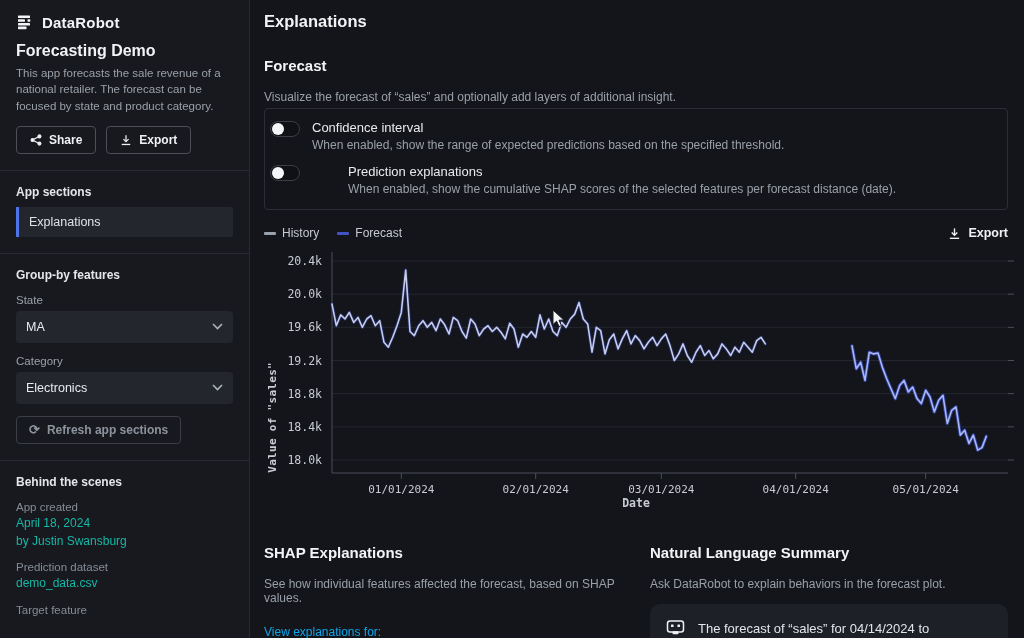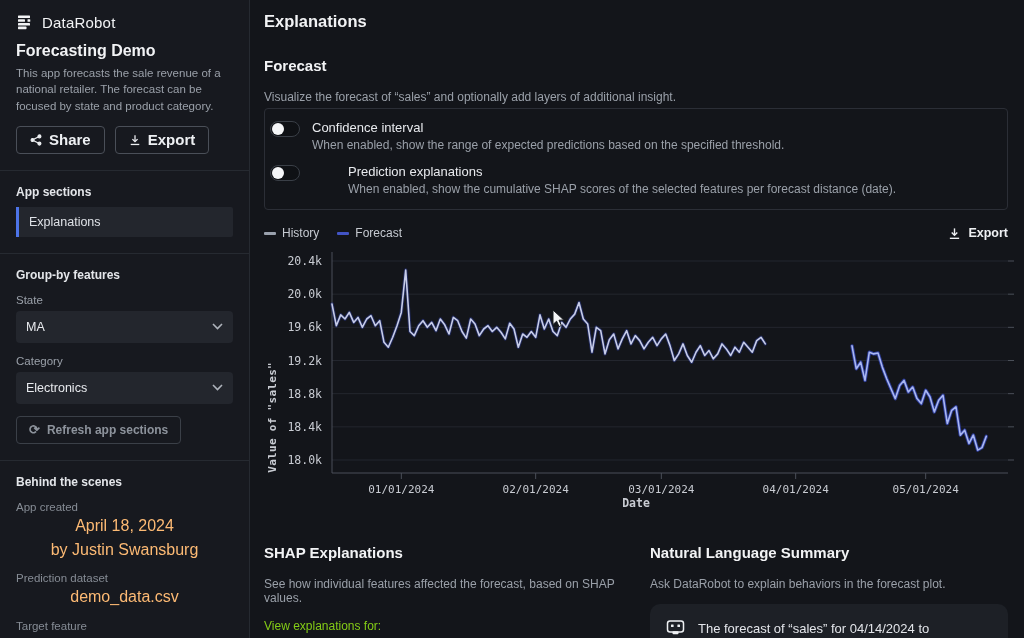--- a/index.html
+++ b/index.html
@@ -11,28 +11,28 @@
   }
   svg { display:block; }
 
   
   .sidebar {
     position:absolute; left:0; top:0; width:250px; height:638px;
     background:#17191f; border-right:1px solid #262a31;
     padding:12px 16px 0 16px; overflow:hidden;
   }
   .logo-row { display:flex; align-items:center; gap:8px; height:20px; }
-  .logo-name { font-size:15px; font-weight:400; color:#f2f3f5; letter-spacing:.2px; }
+  .logo-name { font-size:15px; font-weight:700; color:#f2f3f5; letter-spacing:.2px; }
   .app-title { margin-top:10px; font-size:16px; font-weight:700; color:#f2f3f5; }
   .app-desc { margin-top:5px; font-size:11.5px; line-height:1.42; color:#9aa0a9; }
   .btn-row { display:flex; gap:10px; margin-top:12px; }
   .btn-outline {
     display:inline-flex; align-items:center; gap:7px;
     background:transparent; border:1px solid #4a4f58; border-radius:4px;
-    color:#eef0f3; font-size:15px; font-weight:600; padding:6px 13px; height:28px;
+    color:#eef0f3; font-size:12px; font-weight:600; padding:6px 13px; height:28px;
     cursor:pointer; font-family:inherit;
   }
   .divider { border:0; border-top:1px solid #262a31; margin:16px -16px 0 -16px; }
   .section-label { margin-top:14px; font-size:12px; font-weight:700; color:#e4e6ea; }
   .nav-list { margin-top:8px; }
   .nav-item {
     padding:7px 10px; height:30px; font-size:12.5px; color:#dfe2e7;
     display:flex; align-items:center; cursor:pointer; border-left:3px solid transparent;
   }
   .nav-item.active { background:#23262d; border-left:3px solid #4d74e8; border-radius:0 2px 2px 0; }
@@ -42,21 +42,21 @@
     display:flex; align-items:center; justify-content:space-between;
     padding:0 10px; font-size:12.5px; color:#e8eaee; cursor:pointer;
   }
   .refresh-btn {
     margin-top:12px; display:inline-flex; align-items:center; gap:7px;
     border:1px solid #3b4048; border-radius:4px; background:transparent;
     color:#8d939c; font-size:12px; font-weight:600; padding:6px 12px; height:28px;
     cursor:pointer; font-family:inherit;
   }
   .meta-label { margin-top:12px; font-size:11.5px; color:#868c95; }
-  .meta-value { font-size:16px; color:#fdba74; margin-top:2px; line-height:1.35;text-align:center; }
+  .meta-value { font-size:12px; color:#14b8a6; margin-top:2px; line-height:1.35; }
 
   
   .main { position:absolute; left:250px; top:0; width:774px; height:638px; padding:12px 16px 0 14px; }
   .page-title { font-size:16.5px; font-weight:700; color:#f2f3f5; }
   .h2 { margin-top:26px; font-size:15px; font-weight:700; color:#f2f3f5; }
   .sub { margin-top:16px; font-size:12px; color:#9aa0a9; }
   .panel { margin-top:4px; border:1px solid #2b2e36; border-radius:4px; padding:11px 14px 13px 5px; }
   .toggle-row { display:flex; gap:12px; }
   .toggle-row + .toggle-row { margin-top:12px;gap:48px; }
   .switch {
@@ -88,21 +88,21 @@
   }
   .x-axis-label {
     text-align:center; width:744px; margin-top:0;
     font-family:"DejaVu Sans Mono", monospace; font-size:11.5px; font-weight:700; color:#c9ccd3;
   }
   .cursor { position:absolute; left:288px; top:66px; }
 
   .bottom-row { display:flex; gap:8px; margin-top:22px; }
   .col-left { width:378px; flex:0 0 auto; }
   .col-right { flex:1; }
-  .view-label { margin-top:14px; font-size:12px; color:#84cc16; }
+  .view-label { margin-top:20px; font-size:12px; color:#0ea5e9; }
   .controls-row { margin-top:8px; display:flex; align-items:center; gap:10px; }
   .seg-group { display:inline-flex; background:#24272e; border-radius:4px; padding:0; }
   .seg-btn {
     display:inline-flex; align-items:center; gap:7px; border:0; background:transparent;
     color:#eef0f3; font-size:12px; font-weight:600; padding:8px 13px; border-radius:4px;
     cursor:pointer; font-family:inherit; height:32px;
   }
   .seg-btn.active { background:#3d424b; }
   .date-input {
     display:inline-flex; align-items:center; justify-content:space-between;

